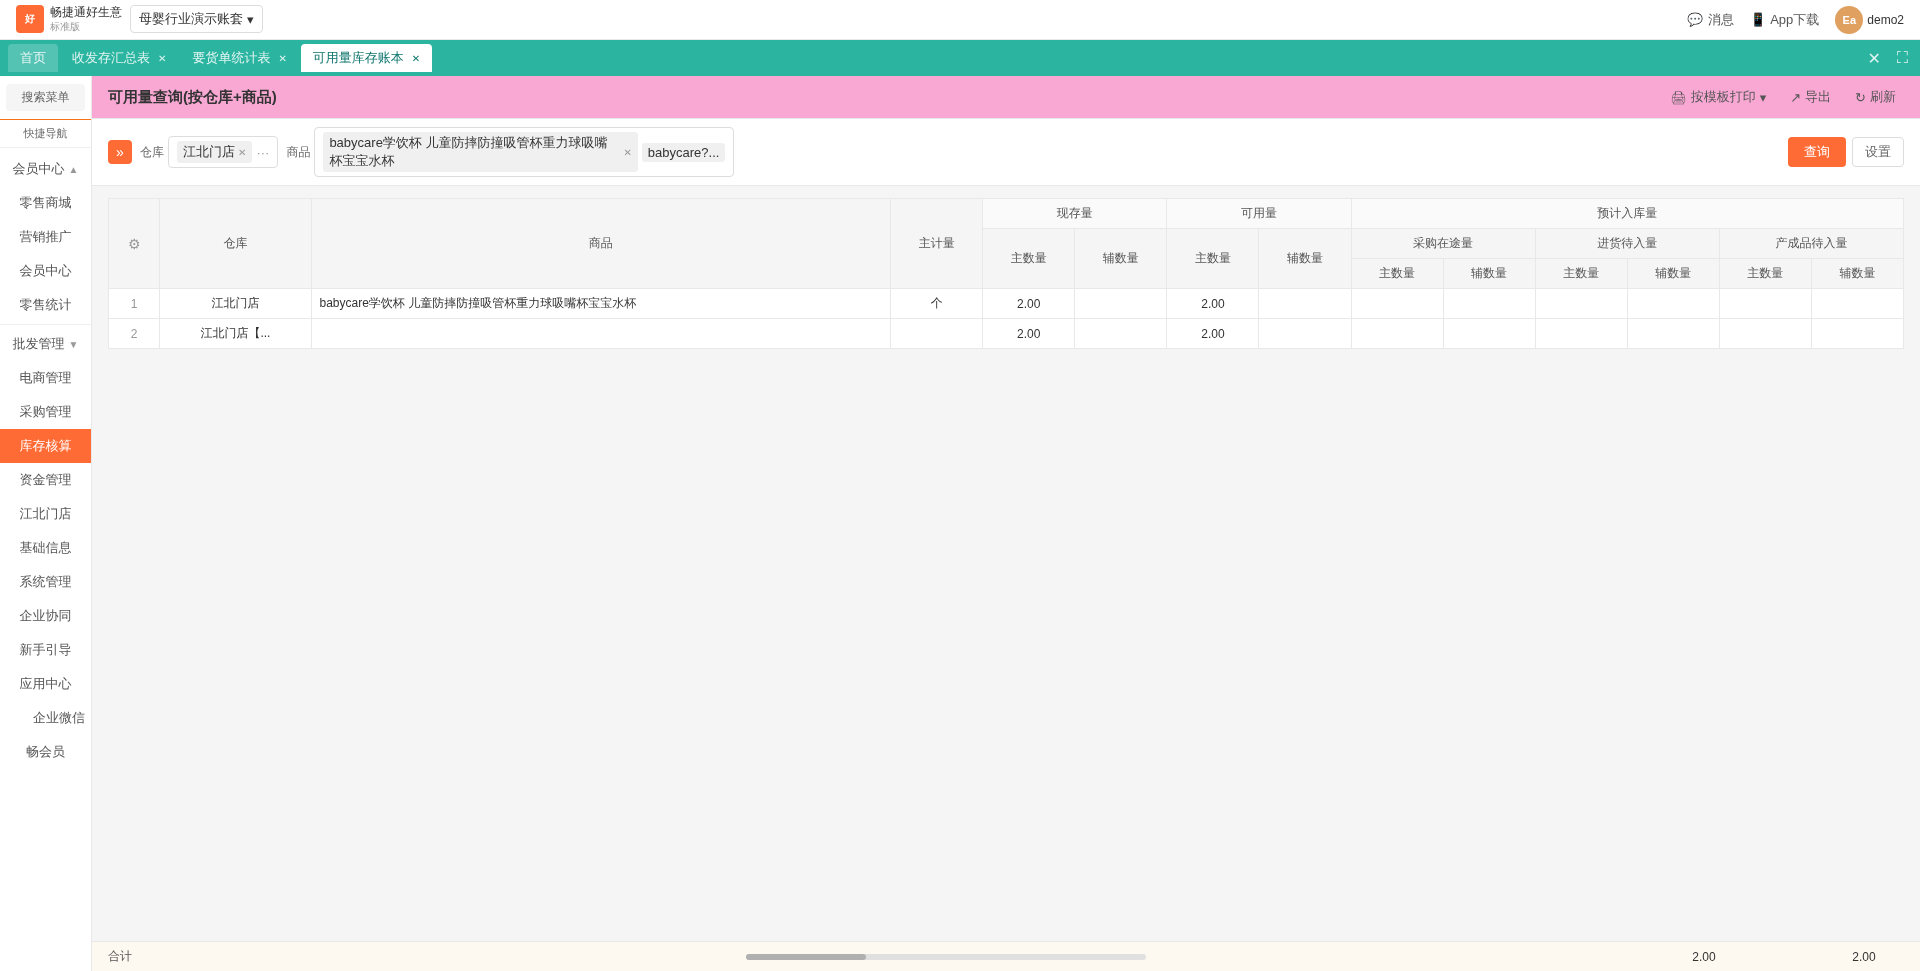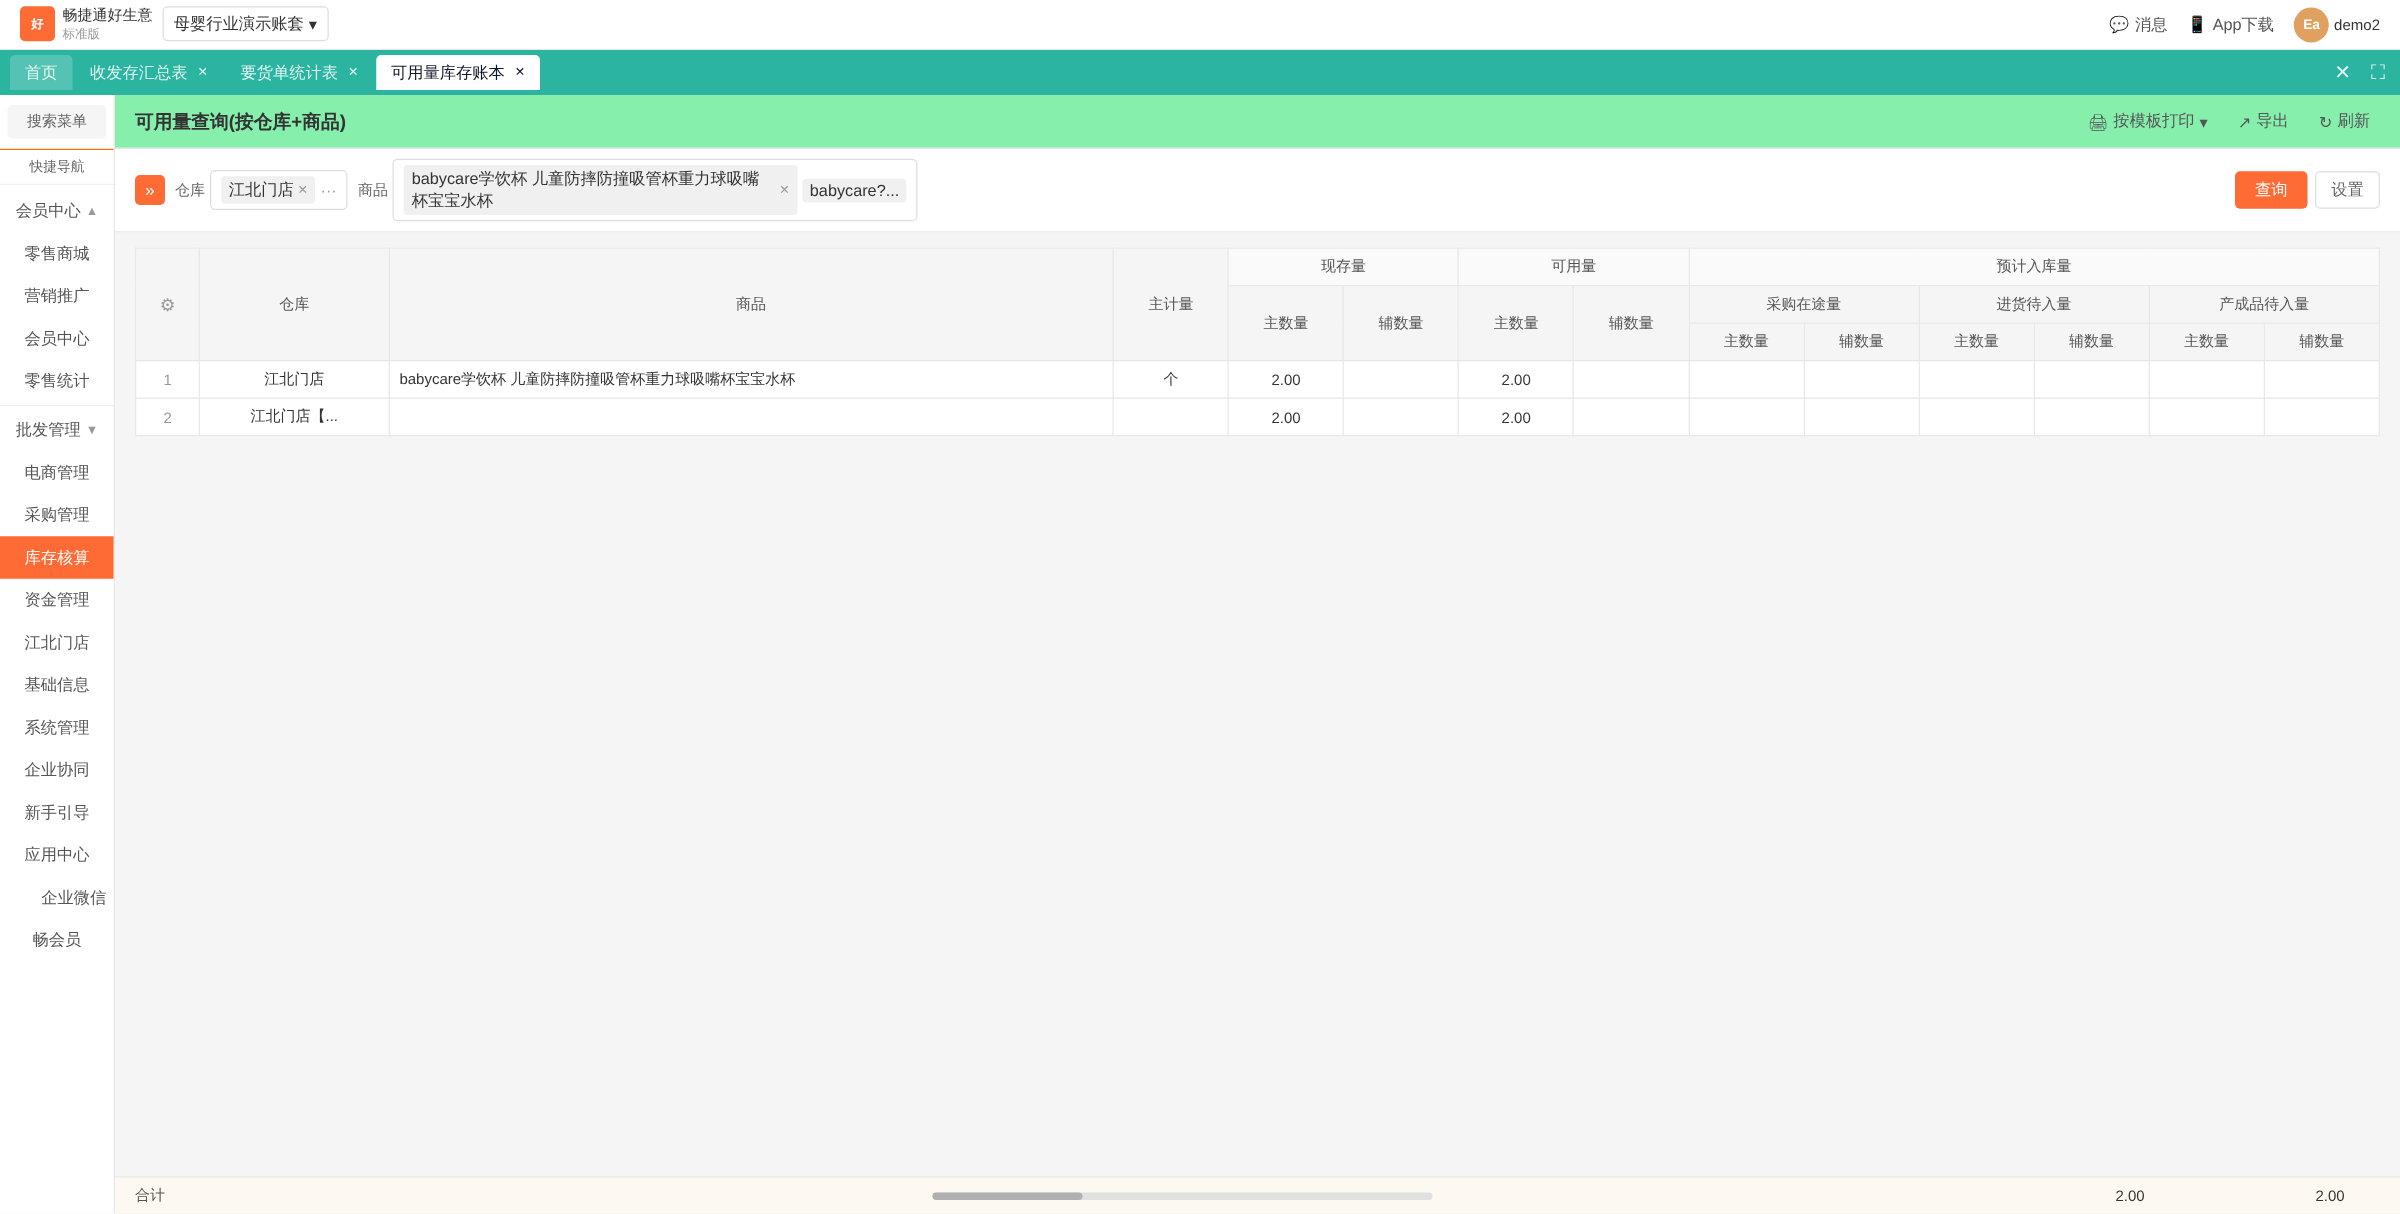--- a/index.html
+++ b/index.html
@@ -38,21 +38,21 @@
       align-items: center;
       padding: 16px 8px;
       flex-shrink: 0;
       gap: 2px;
     }
     .tab {
       height: 28px; padding: 0 12px; display: flex; align-items: center; gap: 6px;
       color: rgba(255,255,255,0.85); font-size: 13px; cursor: pointer; border-radius: 4px 4px 0 0;
       background: transparent;
     }
-    .tab.active { background: #fff; color: #0f172a; text-align: center; }
+    .tab.active { background: #fff; color: #0f766e; text-align: center; }
     .tab .close-btn { font-size: 10px; color: inherit; cursor: pointer; margin-left: 2px; }
     .tab-home { background: rgba(255,255,255,0.2); }
     .tab-bar-actions { margin-left: auto; display: flex; align-items: center; gap: 8px; }
     .tab-bar-btn { color: rgba(255,255,255,0.85); font-size: 16px; cursor: pointer; padding: 2px 4px; }
 
     
     .main-layout { display: flex; flex: 1; overflow: hidden; }
 
     
     .sidebar {
@@ -72,21 +72,21 @@
     }
     .sidebar-item.active { background: #ff6b35; color: #fff; border-radius: 0; }
     .sidebar-item .arrow { font-size: 10px; color: #999; }
     .sidebar-divider { height: 1px; background: #f0f0f0; margin: 2px 0; }
 
     
     .content-area { flex: 1; display: flex; flex-direction: column; overflow: hidden; background: #f5f5f5; }
 
     
     .page-header {
-      background: #86efac; padding: 8px 16px; display: flex; align-items: center;
+      background: #f9a8d4; padding: 8px 16px; display: flex; align-items: center;
       justify-content: space-between; border-bottom: 1px solid #e8e8e8; flex-shrink: 0;
     }
     .page-title { font-size: 15px; font-weight: 600; color: #333; }
     .page-actions { display: flex; align-items: center; gap: 8px; }
     .page-action-btn {
       display: flex; align-items: center; gap: 4px; padding: 4px 8px;
       color: #555; font-size: 12px; cursor: pointer; background: none; border: none;
     }
 
     

